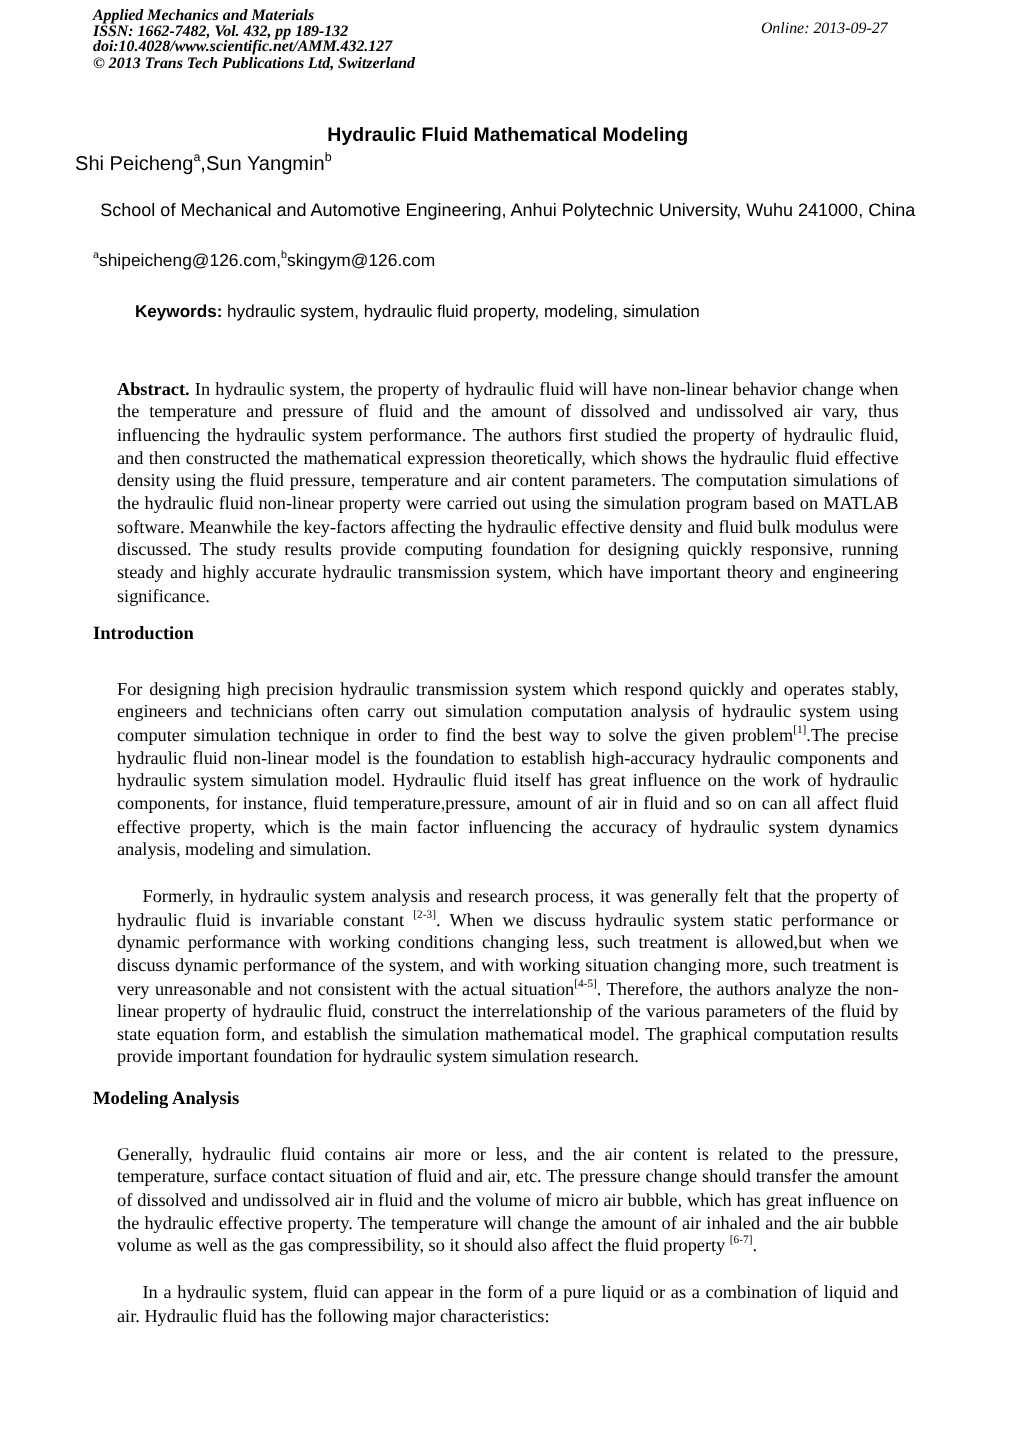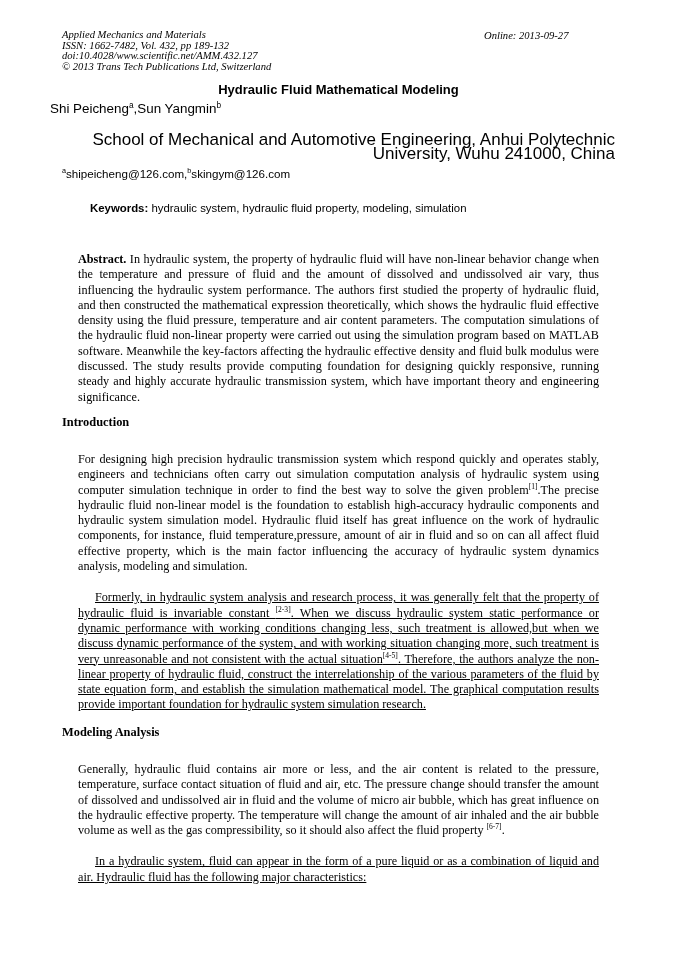--- a/index.html
+++ b/index.html
@@ -1,34 +1,34 @@
 <!DOCTYPE html>
 <html><head>
 <meta charset="utf-8">
 <style>
   html, body { margin: 0; padding: 0; background: #ffffff; }
   body { width: 678px; height: 959px; position: relative; overflow: hidden; color: #000; }
   .hdr { font-family: "Liberation Serif", serif; font-style: italic; font-size: 10.6px; line-height: 10.6px; }
-  .hdr-left { position: absolute; left: 62px; top: 30px; }
-  .hdr-right { position: absolute; left: 484px; top: 15px; width: 131px; text-align: left; margin-top: 16px; }
+  .hdr-left { position: absolute; left: 62px; top: 6px; font-weight: bold; }
+  .hdr-right { position: absolute; left: 484px; top: 15px; width: 131px; text-align: center; }
   .title { position: absolute; left: 62px; top: 82px; width: 553px; text-align: center; font-family: "Liberation Sans", sans-serif; font-weight: bold; font-size: 13px; }
   .authors { position: absolute; left: 50px; top: 101px; width: 553px; text-align: left; font-family: "Liberation Sans", sans-serif; font-size: 13.4px; }
-  .affil { position: absolute; left: 62px; top: 133px; width: 553px; text-align: right; font-family: "Liberation Sans", sans-serif; font-size: 17px; line-height: 14px; }
+  .affil { position: absolute; left: 62px; top: 133px; width: 553px; text-align: center; font-family: "Liberation Sans", sans-serif; font-size: 12px; line-height: 14px; }
   .emails { position: absolute; left: 62px; top: 167px; width: 553px; text-align: left; font-family: "Liberation Sans", sans-serif; font-size: 11.6px; }
   .keywords { position: absolute; left: 62px; top: 202px; width: 553px; font-family: "Liberation Sans", sans-serif; font-size: 11.4px; padding-left: 28px; }
   .sup { font-size: 0.62em; vertical-align: super; line-height: 0; }
   .body-text { font-family: "Liberation Serif", serif; font-size: 12.2px; line-height: 15.3px; text-align: justify; }
   .abstract { position: absolute; left: 62px; top: 236px; width: 553px; }
   .sec-title { position: absolute; left: 62px; width: 553px; font-family: "Liberation Serif", serif; font-weight: bold; font-size: 12.4px; }
   .intro-title { top: 415px; }
   .intro { position: absolute; left: 62px; top: 436px; width: 553px; }
   .model-title { top: 725px; }
   .model { position: absolute; left: 62px; top: 746px; width: 553px; }
   p { margin: 16px; }
-  .indent { text-indent: 17px; text-decoration: underline; }
+  .indent { text-indent: 17px; }
   b.lead { font-weight: bold; }
 </style>
 </head>
 <body>
 
 <div class="hdr hdr-left">
   <div>Applied Mechanics and Materials</div>
   <div>ISSN: 1662-7482, Vol. 432, pp 189-132</div>
   <div>doi:10.4028/www.scientific.net/AMM.432.127</div>
   <div>© 2013 Trans Tech Publications Ltd, Switzerland</div>

